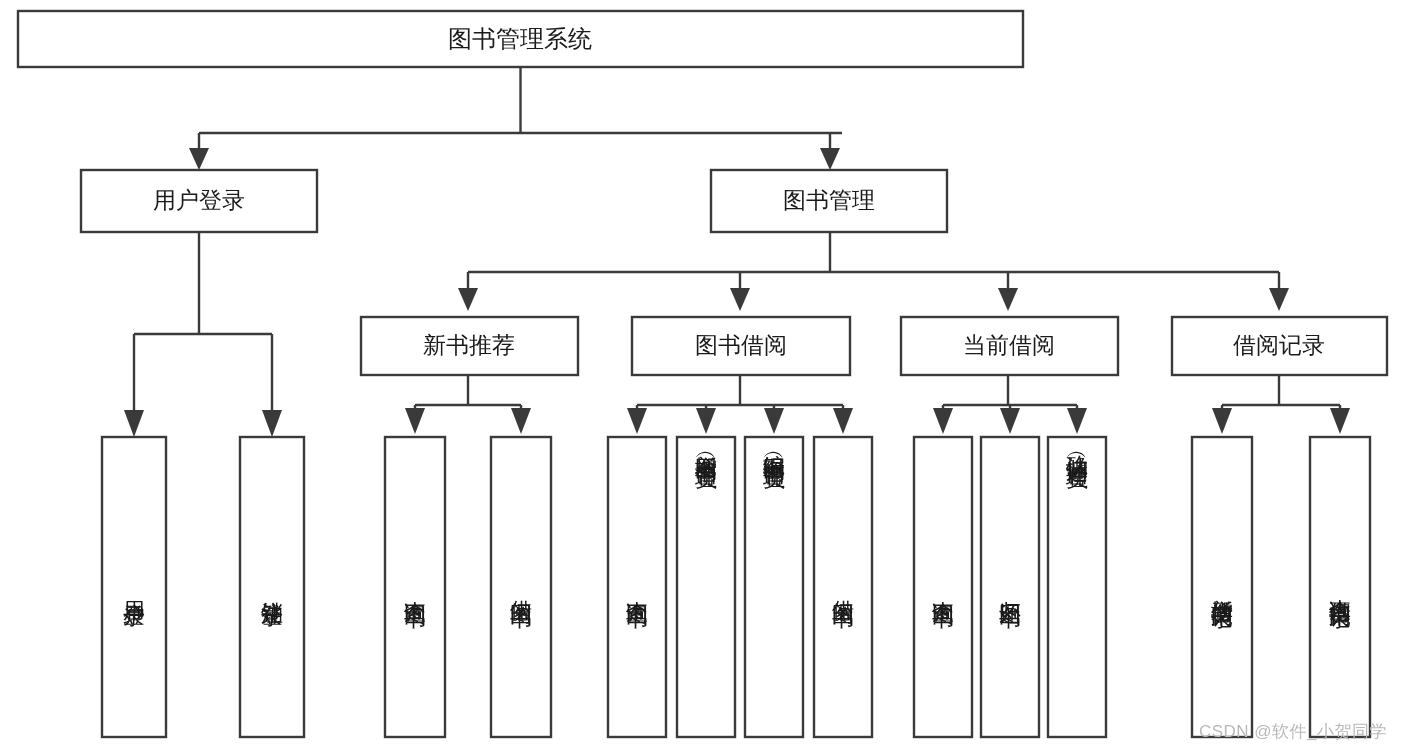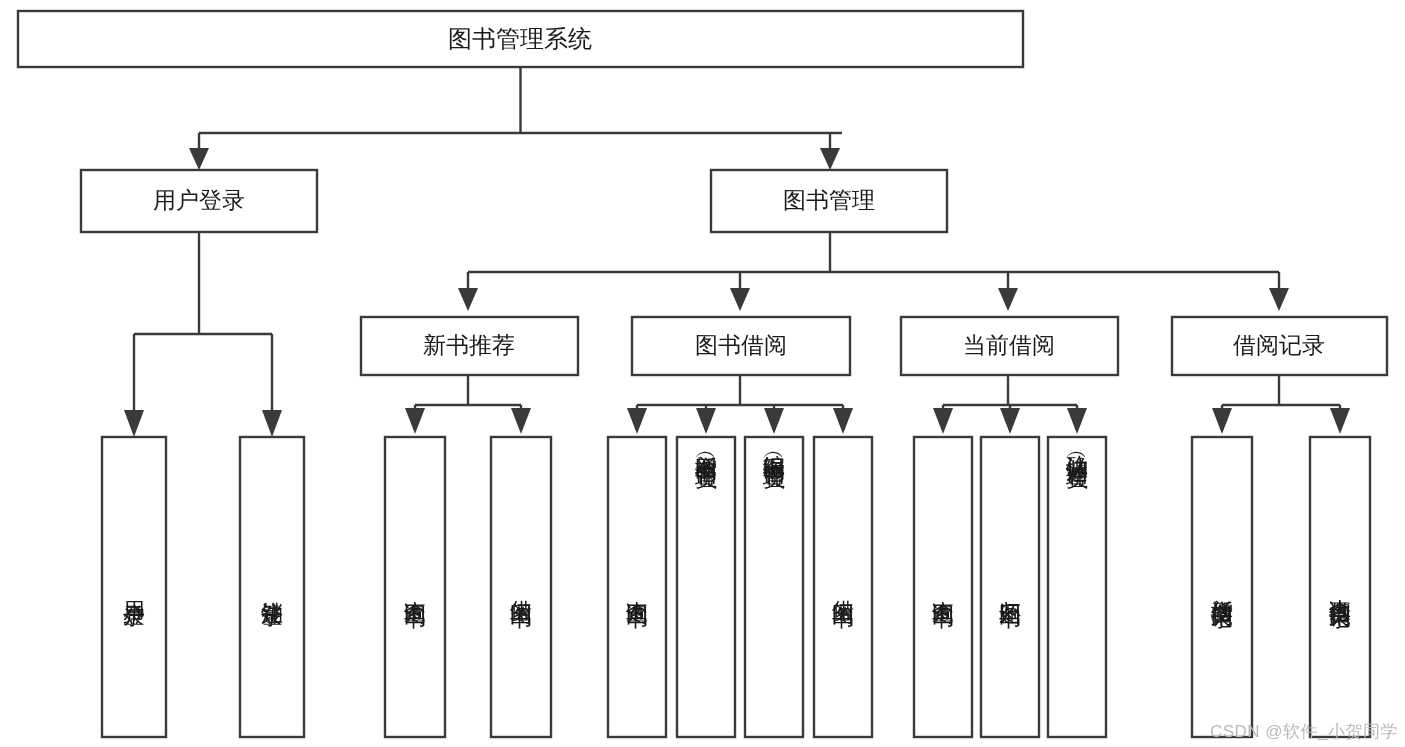--- a/index.html
+++ b/index.html
@@ -68,21 +68,21 @@
     text-orientation: upright;
     font-family: "Liberation Sans", "DejaVu Sans", sans-serif;
     font-size: 22px;
     line-height: 1.18;
     letter-spacing: 2px;
     color: #1a1a1a;
     white-space: nowrap;
   }
   .watermark {
     position: absolute;
-    right: 7px;
+    right: 18px;
     bottom: 4px;
     font-family: "Liberation Sans", "DejaVu Sans", sans-serif;
     font-size: 17px;
     color: #b9b9b9;
     letter-spacing: 0.5px;
     white-space: nowrap;
   }
 </style>
 </head>
 <body>

